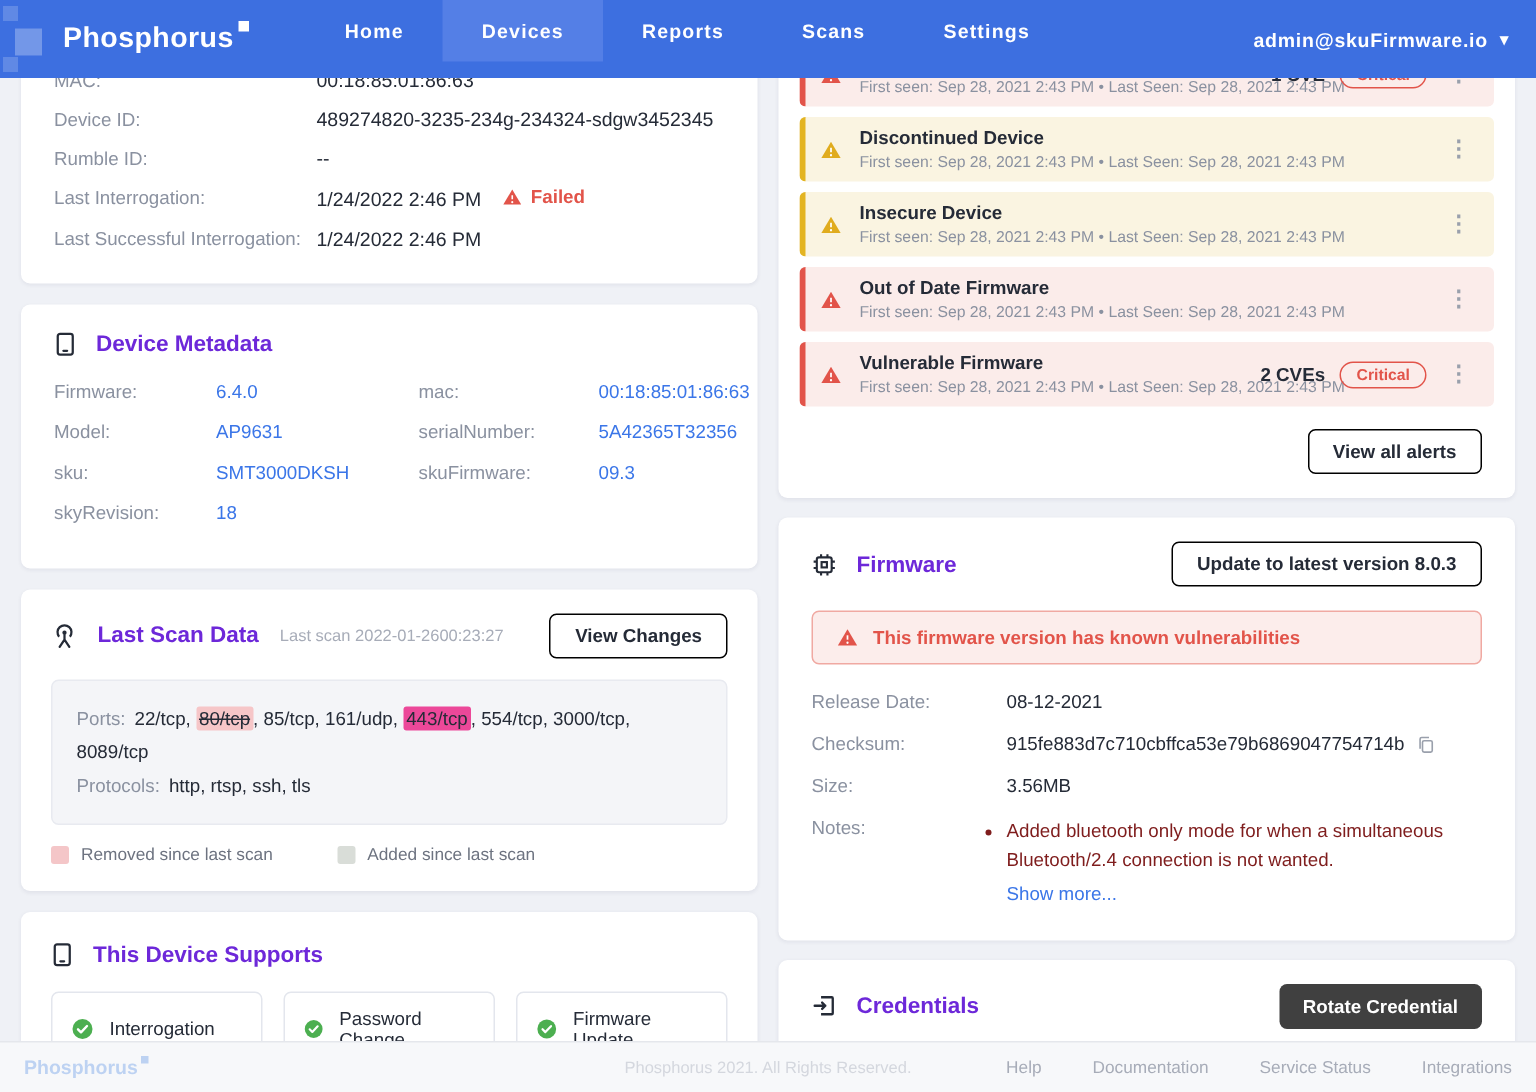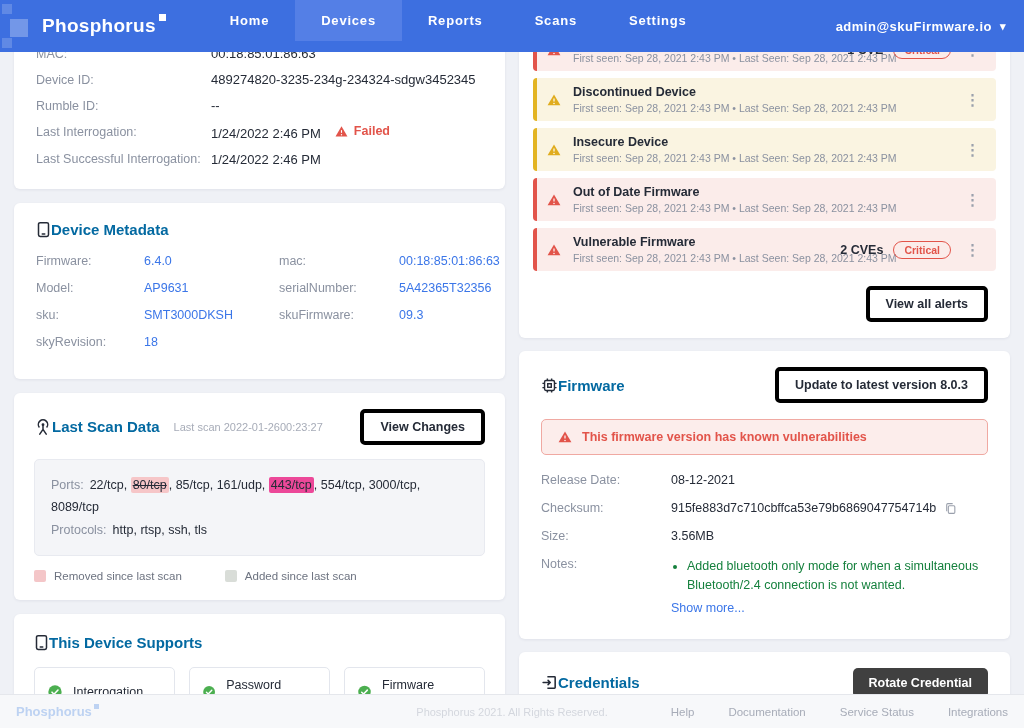--- a/index.html
+++ b/index.html
@@ -22,42 +22,42 @@
     letter-spacing:.5px; display:flex; align-items:center; gap:8px; cursor:pointer; }
   .caret { font-size:11px; }
 
   
   .main { display:flex; gap:14px; padding:52px 14px 0; align-items:flex-start; }
   .col { flex:1; display:flex; flex-direction:column; min-width:0; }
   .col-left { margin-top:-22px; gap:14px; }
   .col-right { margin-top:-38px; gap:13px; }
   .card { background:#fff; border-radius:6px; box-shadow:0 1px 3px rgba(25,35,65,.07); }
 
-  .card-title { display:flex; align-items:center; gap:0; font-size:15px; font-weight:bold; color:#0369a1; }
+  .card-title { display:flex; align-items:center; gap:13px; font-size:15px; font-weight:bold; color:#6d28d9; }
   .card-title svg { flex:none; }
 
   .kv { display:grid; grid-template-columns:175px 1fr; row-gap:11px; align-items:center; }
   .kv .lbl { color:#8a91a0; font-size:12.5px; }
   .kv .val { color:#252b37; font-size:13px; }
 
   
   .device-info { padding:16px 22px 22px; }
   .failed { color:#e2544a; font-size:12.5px; font-weight:bold; display:inline-flex; align-items:center; gap:6px; margin-left:14px; }
 
   
   .metadata { padding:18px 22px 30px; }
   .meta-grid { display:grid; grid-template-columns:108px 135px 120px 1fr; row-gap:13px; margin-top:16px; font-size:12.5px; align-items:center;}
   .meta-grid .lbl { color:#8a91a0; }
   .meta-grid .val { color:#3b76e8; }
 
   
   .scan { padding:16px 20px 18px; }
   .scan-head { display:flex; align-items:center; gap:12px; }
   .scan-sub { color:#a7acb8; font-size:11px; margin-left:2px; flex:1; white-space:nowrap; overflow:hidden;}
-  .btn-outline { background:#fff; border:4px solid #000000; border-radius:5px; font-family:inherit;
+  .btn-outline { background:#fff; border:1px solid #000000; border-radius:5px; font-family:inherit;
     font-size:12.5px; font-weight:bold; color:#252b37; padding:7px 16px; cursor:pointer; white-space:nowrap; }
   .scan-box { background:#f4f5f8; border:1px solid #e8eaf0; border-radius:5px; margin-top:14px; padding:14px 16px; font-size:12.5px; line-height:1.8; }
   .scan-line .lbl { color:#8a91a0; margin-right:6px; }
   .pseg { white-space:pre-wrap; }
   .pseg[data-status="removed"] { background:#f6c6c8; text-decoration:line-through; padding:1px 2px; border-radius:2px; }
   .pseg[data-status="added"] { background:#ec4899; padding:1px 2px; border-radius:2px; }
   .legend { display:flex; gap:43px; margin-top:14px; font-size:11.5px; color:#6d7380; }
   .legend-item { display:flex; align-items:center; gap:8px; }
   .legend-sq { width:12px; height:12px; border-radius:2px; }
   .legend-sq.removed { background:#f4c6c8; }
@@ -93,21 +93,21 @@
 
   
   .firmware { padding:16px 22px 24px; }
   .fw-head, .cred-head { display:flex; align-items:center; justify-content:space-between; }
   .fw-warn { margin-top:16px; background:#fcedeb; border:1px solid #f0a9a2; border-radius:5px;
     padding:10px 16px; display:flex; align-items:center; gap:10px;
     color:#e2544a; font-size:12.5px; font-weight:bold; }
   .fw-rows { display:grid; grid-template-columns:130px 1fr; row-gap:14px; margin-top:18px; font-size:12.5px; align-items:start; }
   .fw-rows .lbl { color:#8a91a0; }
   .fw-rows .val { color:#252b37; display:flex; align-items:center; gap:8px; }
-  .notes ul { margin-left:16px; font-size:12.5px; line-height:1.5; color:#15803d; }
+  .notes ul { font-size:12.5px; line-height:1.5; color:#7f1d1d; }
   .show-more { color:#3b76e8; font-size:12.5px; margin-top:6px; display:inline-block; cursor:pointer; }
 
   
   .credentials { padding:16px 22px 26px; }
   .btn-primary { background:#404040; border:none; border-radius:5px; color:#fff; font-family:inherit;
     font-size:12.5px; font-weight:bold; padding:8px 16px; cursor:pointer; }
   .cred-rows { display:grid; grid-template-columns:160px 1fr; row-gap:14px; margin-top:14px; font-size:12.5px; align-items:center; }
   .cred-rows .lbl { color:#8a91a0; }
   .cred-rows .val { color:#252b37; }
 

